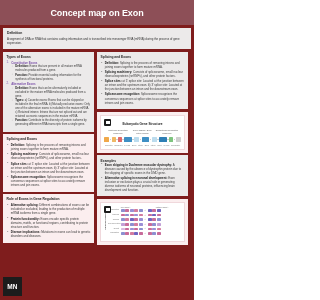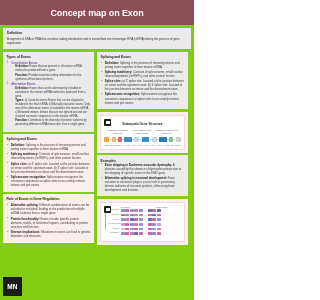--- a/index.html
+++ b/index.html
@@ -1,17 +1,17 @@
 <!DOCTYPE html>
 <html><head>
 <meta charset="utf-8">
 <style>
   html,body{margin:0;padding:0;background:#ffffff;}
   body{width:194px;height:300px;overflow:hidden;font-family:"Liberation Sans",sans-serif;color:#2b2b2b;}
-  .page{width:194px;height:300px;position:relative;background:#84cc16;}
+  .page{width:194px;height:300px;position:relative;background:#7f1d1d;}
 
   
   .hdr{height:25px;background:#8d4f57;display:flex;align-items:center;justify-content:center;}
   .hdr-title{font-size:9px;font-weight:bold;color:#fff;letter-spacing:-.1px;}
 
   
   .card{box-sizing:border-box;}
   .card-grey{background:#eceaea;}
   .card-pink{background:#fbeeef;}
   .card-title{font-size:3.3px;font-weight:bold;color:#1d1d1d;line-height:1.25;}

